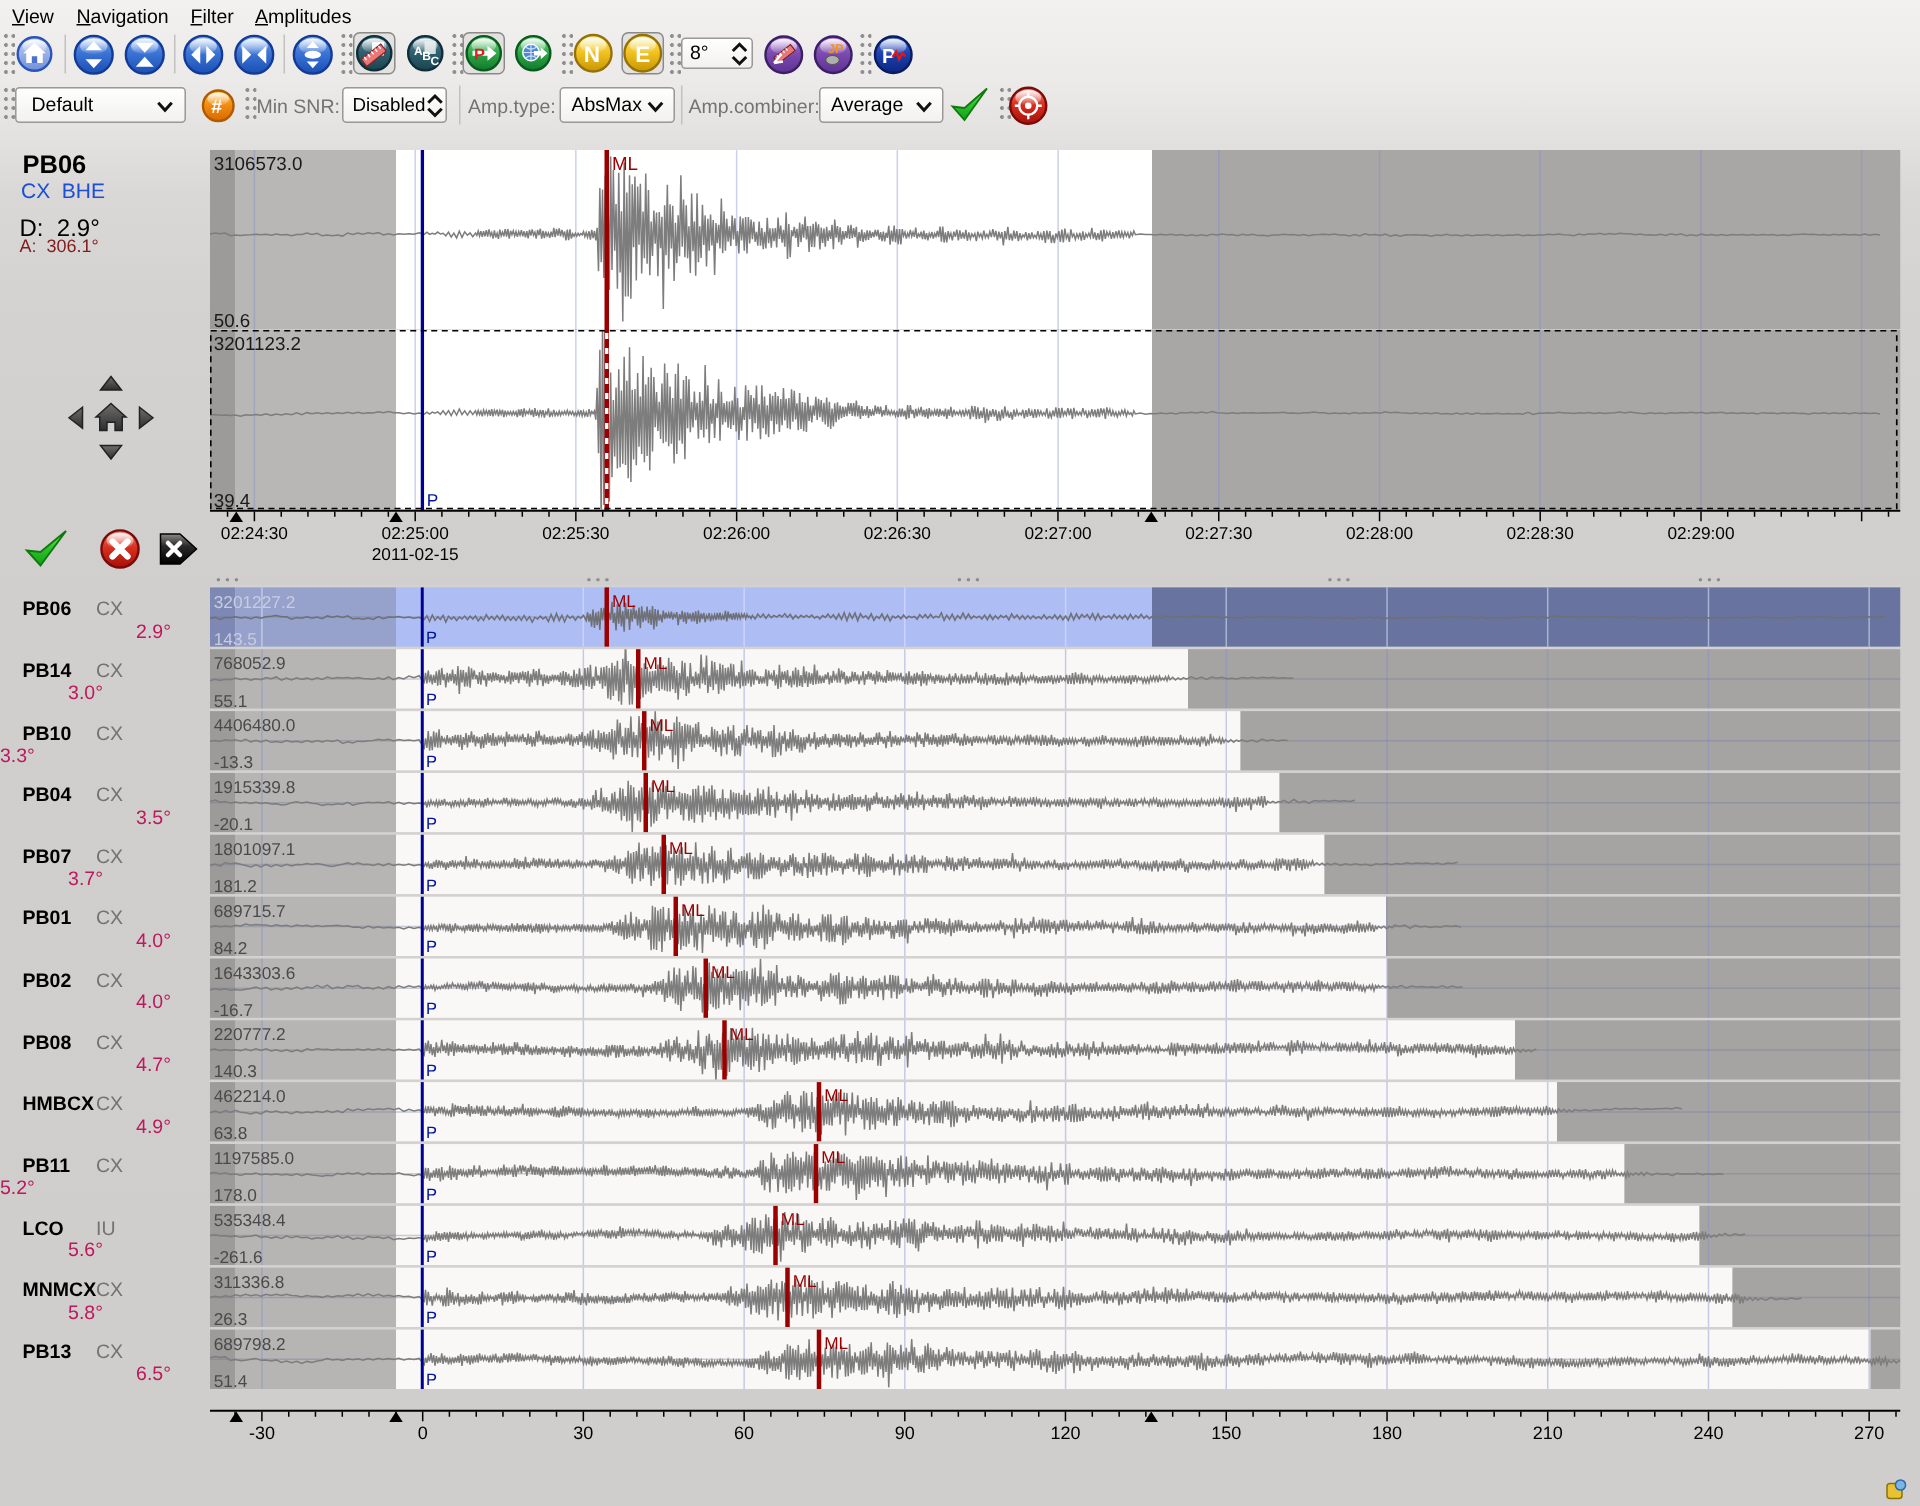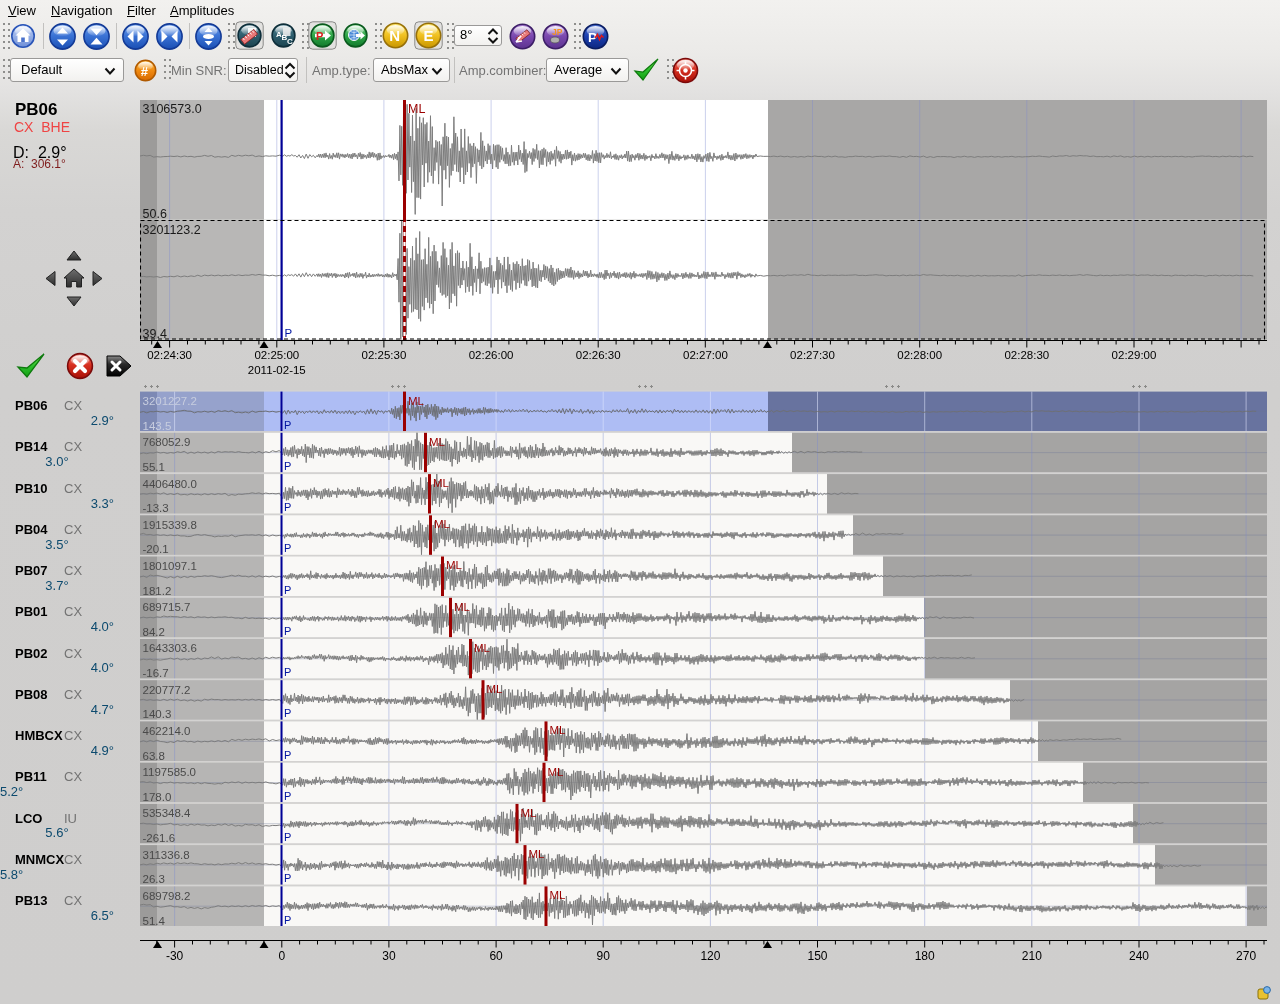--- a/index.html
+++ b/index.html
@@ -4,21 +4,21 @@
 html,body{width:1280px;height:1004px;overflow:hidden}
 body{font-family:"Liberation Sans",sans-serif;position:relative;
 background:linear-gradient(#f2f1ef 0px,#ebeae8 55px,#e3e2e1 90px,#d9d8d6 130px,#d3d2d1 210px,#d0cfce 390px,#cfcecd 1004px)}
 .abs{position:absolute}
 .menu{font-size:13px;color:#000}
 .lbl{font-size:13px;color:#737373}
 .grip{width:8px;background-image:radial-gradient(circle at 2px 2px,#8e8e8c 1.1px,transparent 1.5px);background-size:5px 6px;background-position:0 0}
 .sep{width:1px;background:#c2c1bf}
 .cb{background:linear-gradient(#ffffff,#f2f1ef);border:1px solid #9a9998;border-radius:3px;font-size:13px;color:#111}
 .st{font-weight:bold;font-size:13px;color:#000}
-.dg{font-size:13px;color:#0c4a6e}
+.dg{font-size:13px;color:#be185d}
 </style></head><body>
 
 <svg width="0" height="0" style="position:absolute">
     <defs>
 <linearGradient id="gBlue" x1="0" y1="0" x2="0" y2="1">
         <stop offset="0" stop-color="#7aa7ec"></stop>
         <stop offset="0.45" stop-color="#3c74d6"></stop>
         <stop offset="1" stop-color="#1a4fb4"></stop>
       </linearGradient>
 <linearGradient id="gBlueL" x1="0" y1="0" x2="0" y2="1">
@@ -236,21 +236,21 @@
   </svg>
 <div class="abs grip" style="left:666px;top:58px;height:24px"></div>
 <svg class="abs" style="left:672px;top:57px" width="27" height="27">
     <circle cx="13.5" cy="13.5" r="12" fill="url(#gRed)" stroke="#7a0a0a" stroke-width="1.6"></circle>
     <ellipse cx="13.5" cy="8.1" rx="8.64" ry="5.04" fill="url(#gGloss)"></ellipse>
     <circle cx="13.5" cy="13.5" r="6" fill="none" stroke="#fff" stroke-width="1.6"></circle>
     <circle cx="13.5" cy="13.5" r="2.2" fill="#fff"></circle>
     <path d="M13.5 4.5 V8 M13.5 19 V22.5 M4.5 13.5 H8 M19 13.5 H22.5" stroke="#fff" stroke-width="1.6"></path>
   </svg>
 <div class="abs" style="left:15px;top:99.5px;font-size:17px;font-weight:bold;color:#000">PB06</div>
-<div class="abs" style="left:14px;top:119px;font-size:14px;color:#ef4444">CX&nbsp;&nbsp;BHE</div>
+<div class="abs" style="left:14px;top:119px;font-size:14px;color:#1d4ed8">CX&nbsp;&nbsp;BHE</div>
 <div class="abs" style="left:13px;top:144px;font-size:16px;color:#000">D:&nbsp; 2.9°</div>
 <div class="abs" style="left:13px;top:157px;font-size:12px;color:#7f1d1d">A:&nbsp; 306.1°</div>
 <svg class="abs" style="left:40px;top:246px" width="66" height="66">
 <defs>
       <linearGradient id="gDk" x1="0" y1="0" x2="0" y2="1">
         <stop offset="0" stop-color="#6e6e6e"></stop>
         <stop offset="1" stop-color="#2e2e2e"></stop>
       </linearGradient>
     </defs>
 <path d="M34 5 L41 14 H27 Z" fill="url(#gDk)" stroke="#222" stroke-width="1"></path>
@@ -394,24 +394,24 @@
 <div class="abs" style="left:885px;top:385px;width:16px;height:3px;background-image:radial-gradient(circle at 1.5px 1.5px,#8a8a88 1px,transparent 1.3px);background-size:6px 3px"></div>
 <div class="abs" style="left:1132px;top:385px;width:16px;height:3px;background-image:radial-gradient(circle at 1.5px 1.5px,#8a8a88 1px,transparent 1.3px);background-size:6px 3px"></div>
 <div class="abs st" style="left:15px;top:398.2px">PB06</div>
 <div class="abs lbl" style="left:64px;top:398.2px">CX</div>
 <div class="abs dg" style="left:0;width:114px;top:413px;text-align:right">2.9°</div>
 <div class="abs st" style="left:15px;top:439.4px">PB14</div>
 <div class="abs lbl" style="left:64px;top:439.4px">CX</div>
 <div class="abs dg" style="left:0;width:114px;top:454.2px;text-align:center">3.0°</div>
 <div class="abs st" style="left:15px;top:480.7px">PB10</div>
 <div class="abs lbl" style="left:64px;top:480.7px">CX</div>
-<div class="abs dg" style="left:0;width:114px;top:495.5px;text-align:right">3.3°</div>
+<div class="abs dg" style="left:0;width:114px;top:495.5px;text-align:left">3.3°</div>
 <div class="abs st" style="left:15px;top:521.9px">PB04</div>
 <div class="abs lbl" style="left:64px;top:521.9px">CX</div>
-<div class="abs dg" style="left:0;width:114px;top:536.7px;text-align:center">3.5°</div>
+<div class="abs dg" style="left:0;width:114px;top:536.7px;text-align:right">3.5°</div>
 <div class="abs st" style="left:15px;top:563.1px">PB07</div>
 <div class="abs lbl" style="left:64px;top:563.1px">CX</div>
 <div class="abs dg" style="left:0;width:114px;top:577.9px;text-align:center">3.7°</div>
 <div class="abs st" style="left:15px;top:604.4px">PB01</div>
 <div class="abs lbl" style="left:64px;top:604.4px">CX</div>
 <div class="abs dg" style="left:0;width:114px;top:619.2px;text-align:right">4.0°</div>
 <div class="abs st" style="left:15px;top:645.6px">PB02</div>
 <div class="abs lbl" style="left:64px;top:645.6px">CX</div>
 <div class="abs dg" style="left:0;width:114px;top:660.4px;text-align:right">4.0°</div>
 <div class="abs st" style="left:15px;top:686.8px">PB08</div>
@@ -421,21 +421,21 @@
 <div class="abs lbl" style="left:64px;top:728px">CX</div>
 <div class="abs dg" style="left:0;width:114px;top:742.8px;text-align:right">4.9°</div>
 <div class="abs st" style="left:15px;top:769.3px">PB11</div>
 <div class="abs lbl" style="left:64px;top:769.3px">CX</div>
 <div class="abs dg" style="left:0;width:114px;top:784.1px;text-align:left">5.2°</div>
 <div class="abs st" style="left:15px;top:810.5px">LCO</div>
 <div class="abs lbl" style="left:64px;top:810.5px">IU</div>
 <div class="abs dg" style="left:0;width:114px;top:825.3px;text-align:center">5.6°</div>
 <div class="abs st" style="left:15px;top:851.7px">MNMCX</div>
 <div class="abs lbl" style="left:64px;top:851.7px">CX</div>
-<div class="abs dg" style="left:0;width:114px;top:866.5px;text-align:left">5.8°</div>
+<div class="abs dg" style="left:0;width:114px;top:866.5px;text-align:center">5.8°</div>
 <div class="abs st" style="left:15px;top:893px">PB13</div>
 <div class="abs lbl" style="left:64px;top:893px">CX</div>
 <div class="abs dg" style="left:0;width:114px;top:907.8px;text-align:right">6.5°</div>
 <svg style="position:absolute;left:140px;top:390px" width="1127" height="536" font-family="Liberation Sans, sans-serif">
     <clipPath id="rc0">
       <rect x="0" y="1.6" width="1127" height="39.6"></rect>
     </clipPath>
     <clipPath id="rc1">
       <rect x="0" y="42.8" width="1127" height="39.6"></rect>
     </clipPath>

